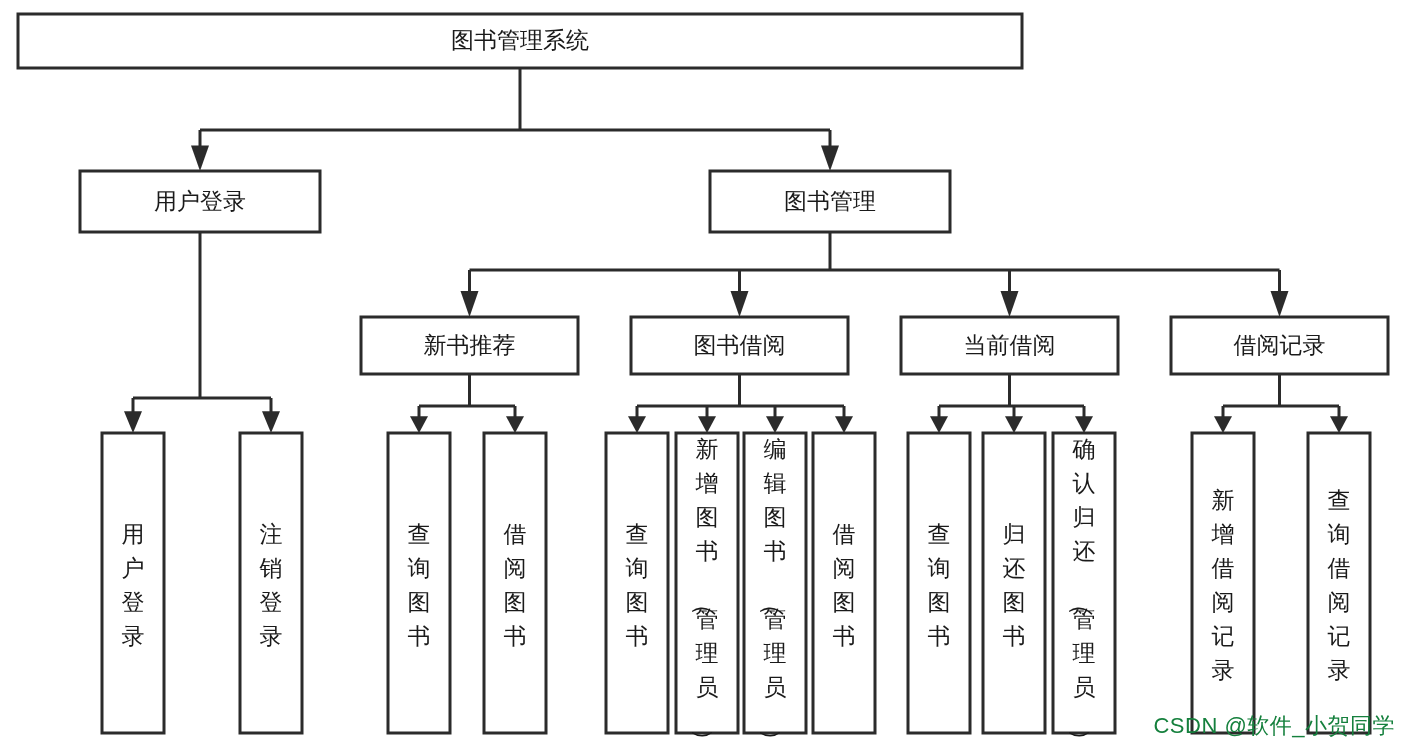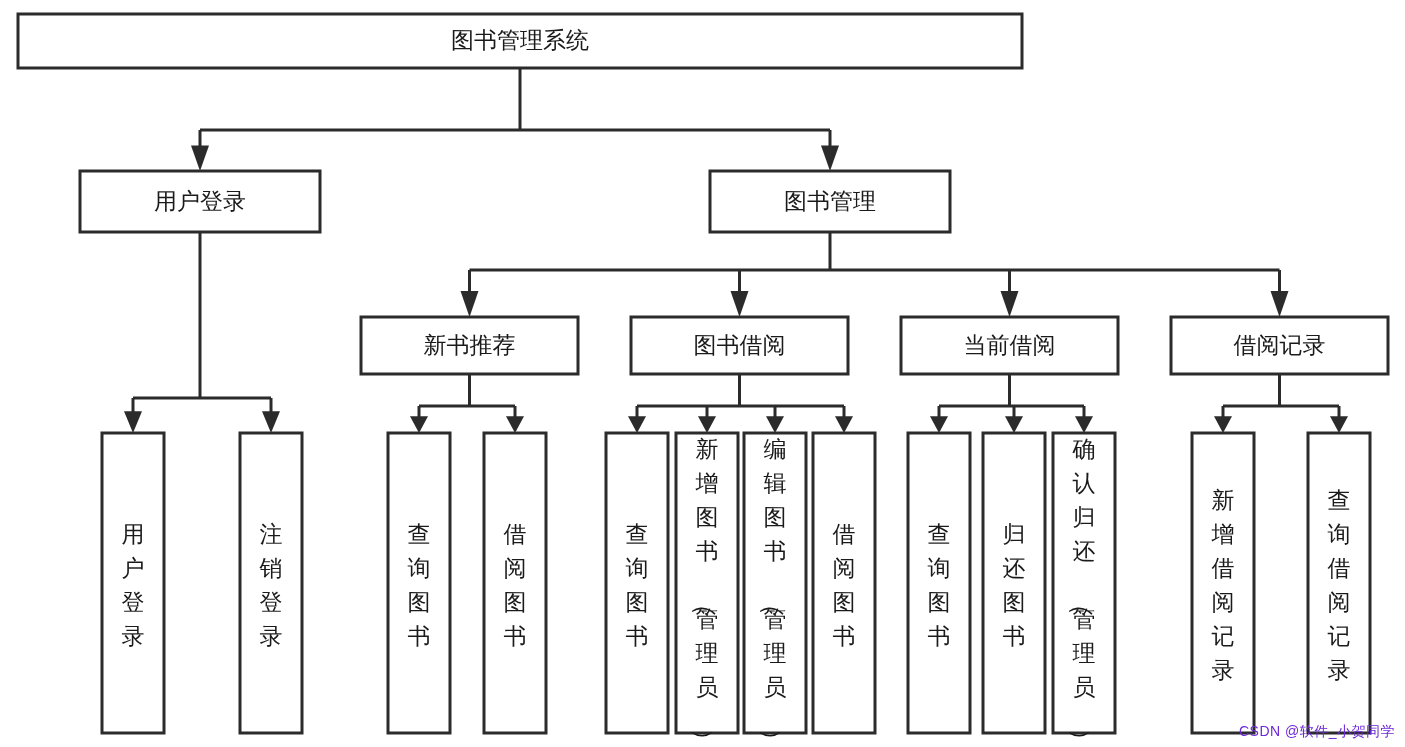--- a/index.html
+++ b/index.html
@@ -53,22 +53,22 @@
     font-family: "Liberation Sans", "DejaVu Sans", sans-serif;
     font-size: 23px;
     fill: #1a1a1a;
     text-anchor: middle;
   }
   .watermark-text {
     position: absolute;
     right: 10px;
     bottom: 6px;
     font-family: "Liberation Sans", "DejaVu Sans", sans-serif;
-    font-size: 14px;
-    color: #6d28d9;
+    font-size: 22px;
+    color: #15803d;
     white-space: nowrap;
     letter-spacing: 0.5px;
     user-select: none;
   }
 </style>
 </head>
 <body>
 
 <div id="diagram-root">
   <svg class="diagram-canvas" id="diagram-canvas" viewBox="0 0 1405 747" xmlns="http://www.w3.org/2000/svg">

